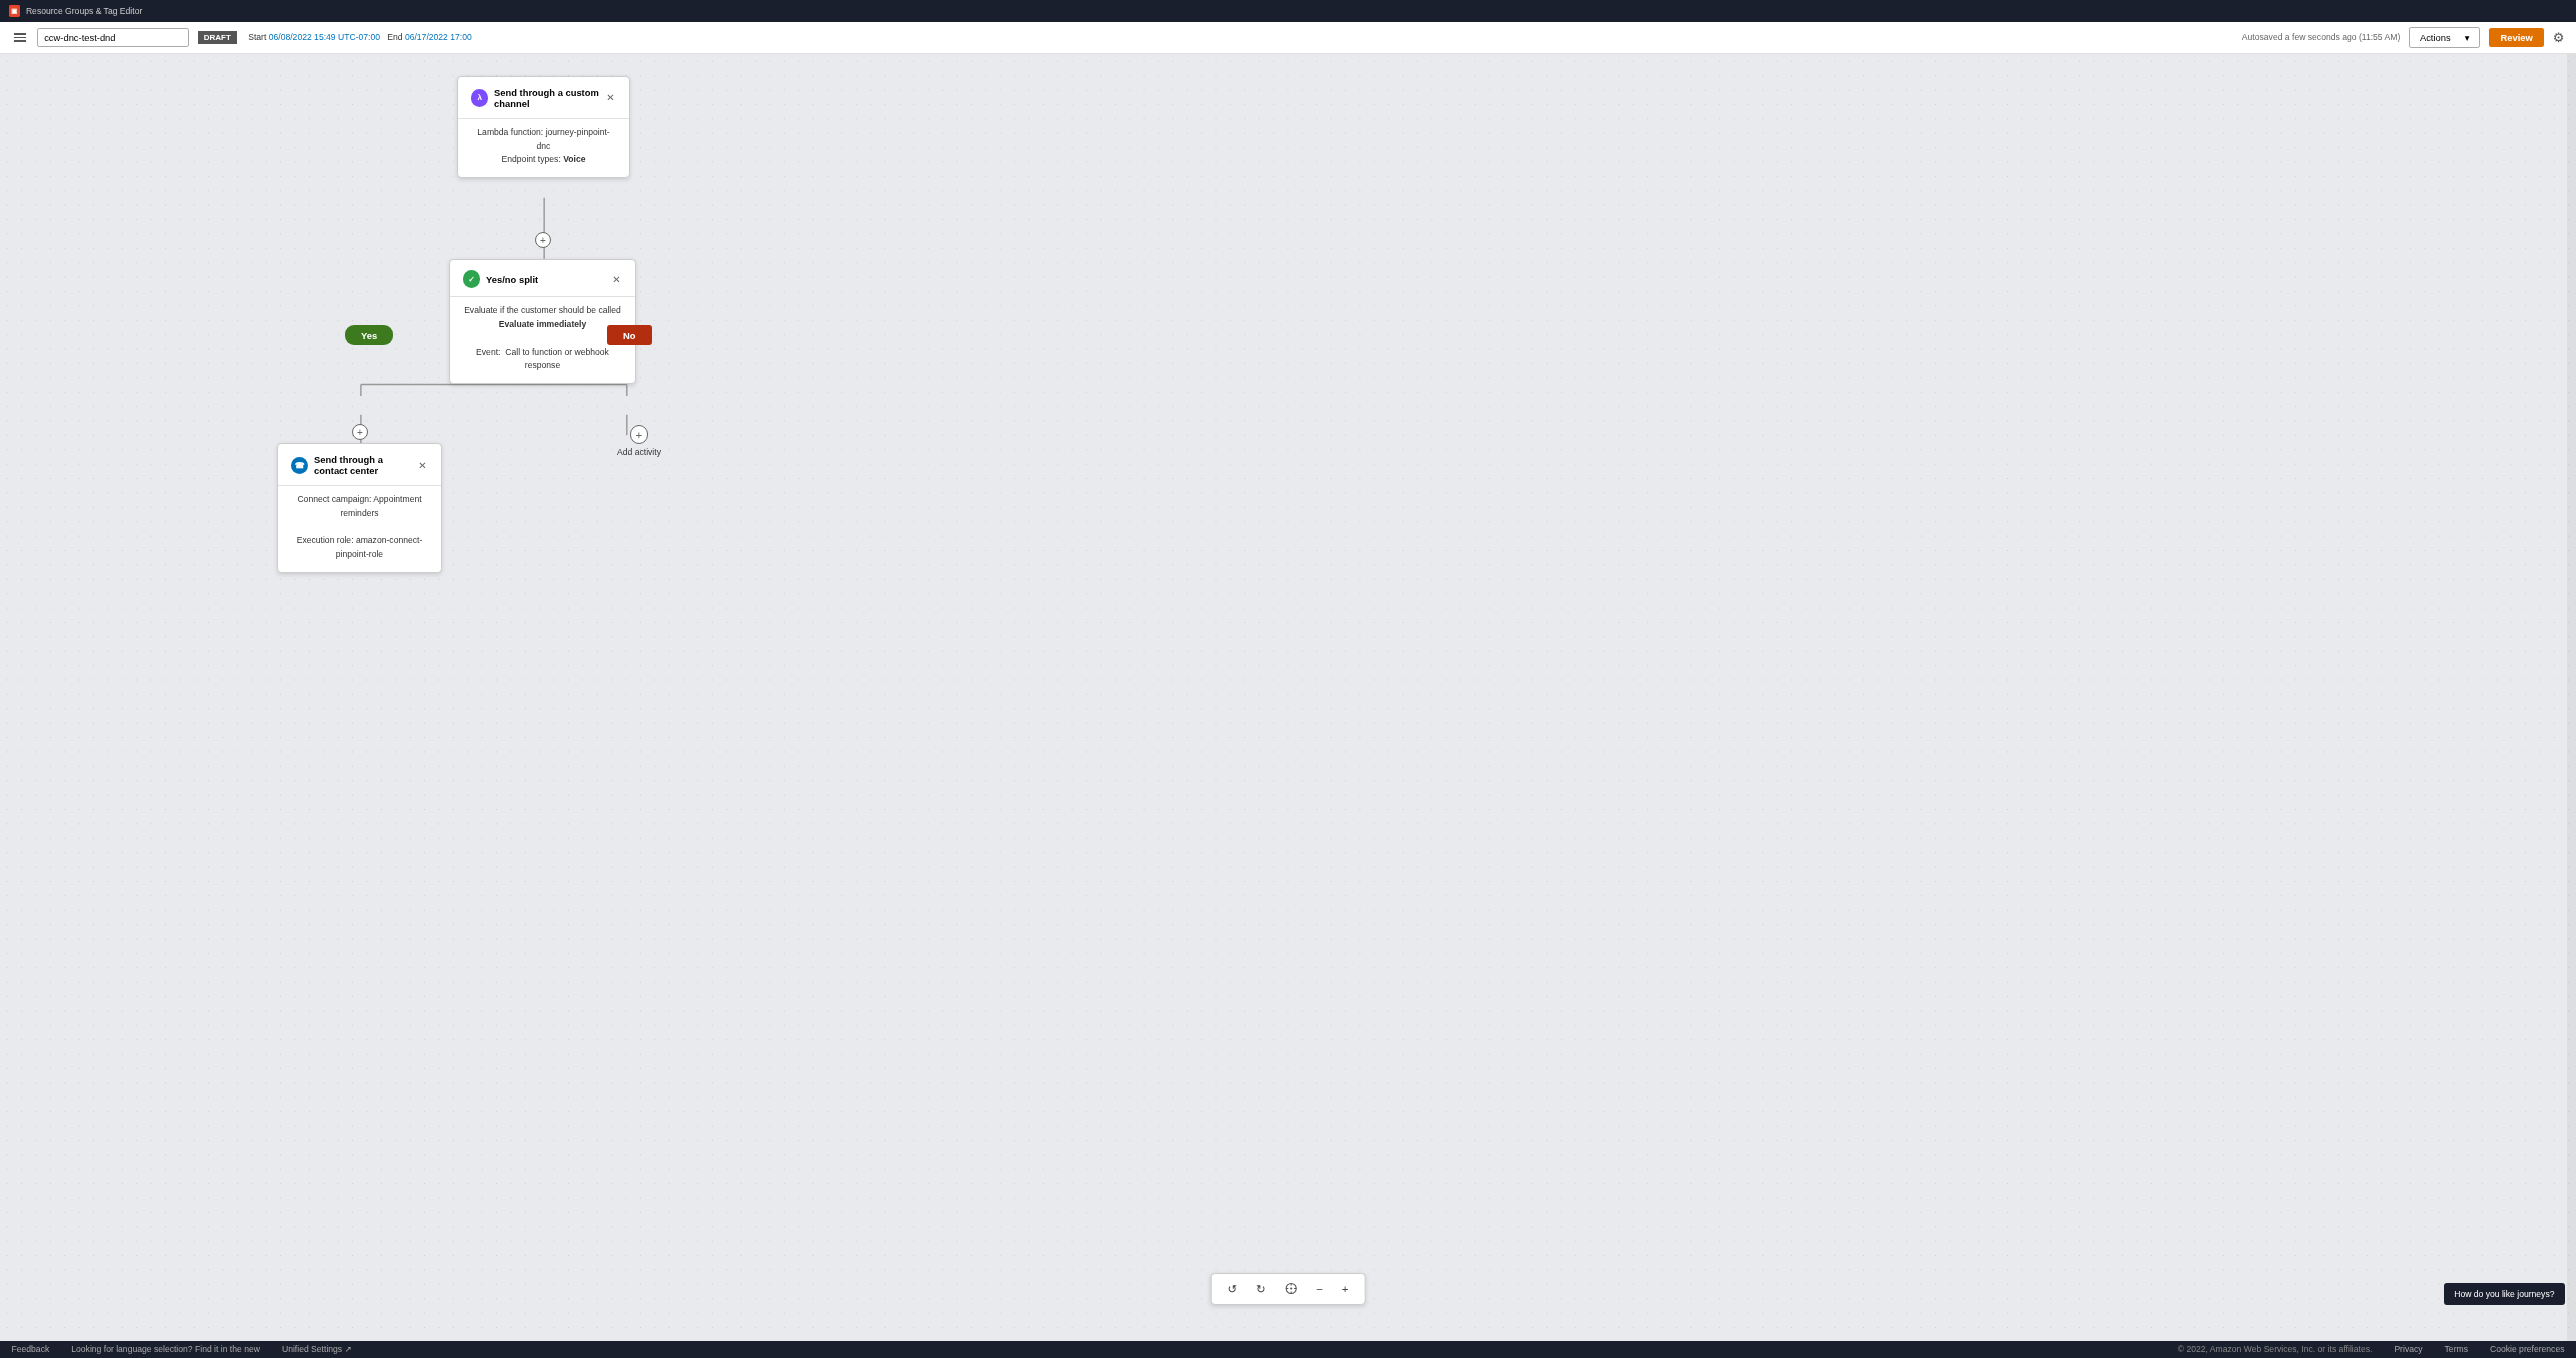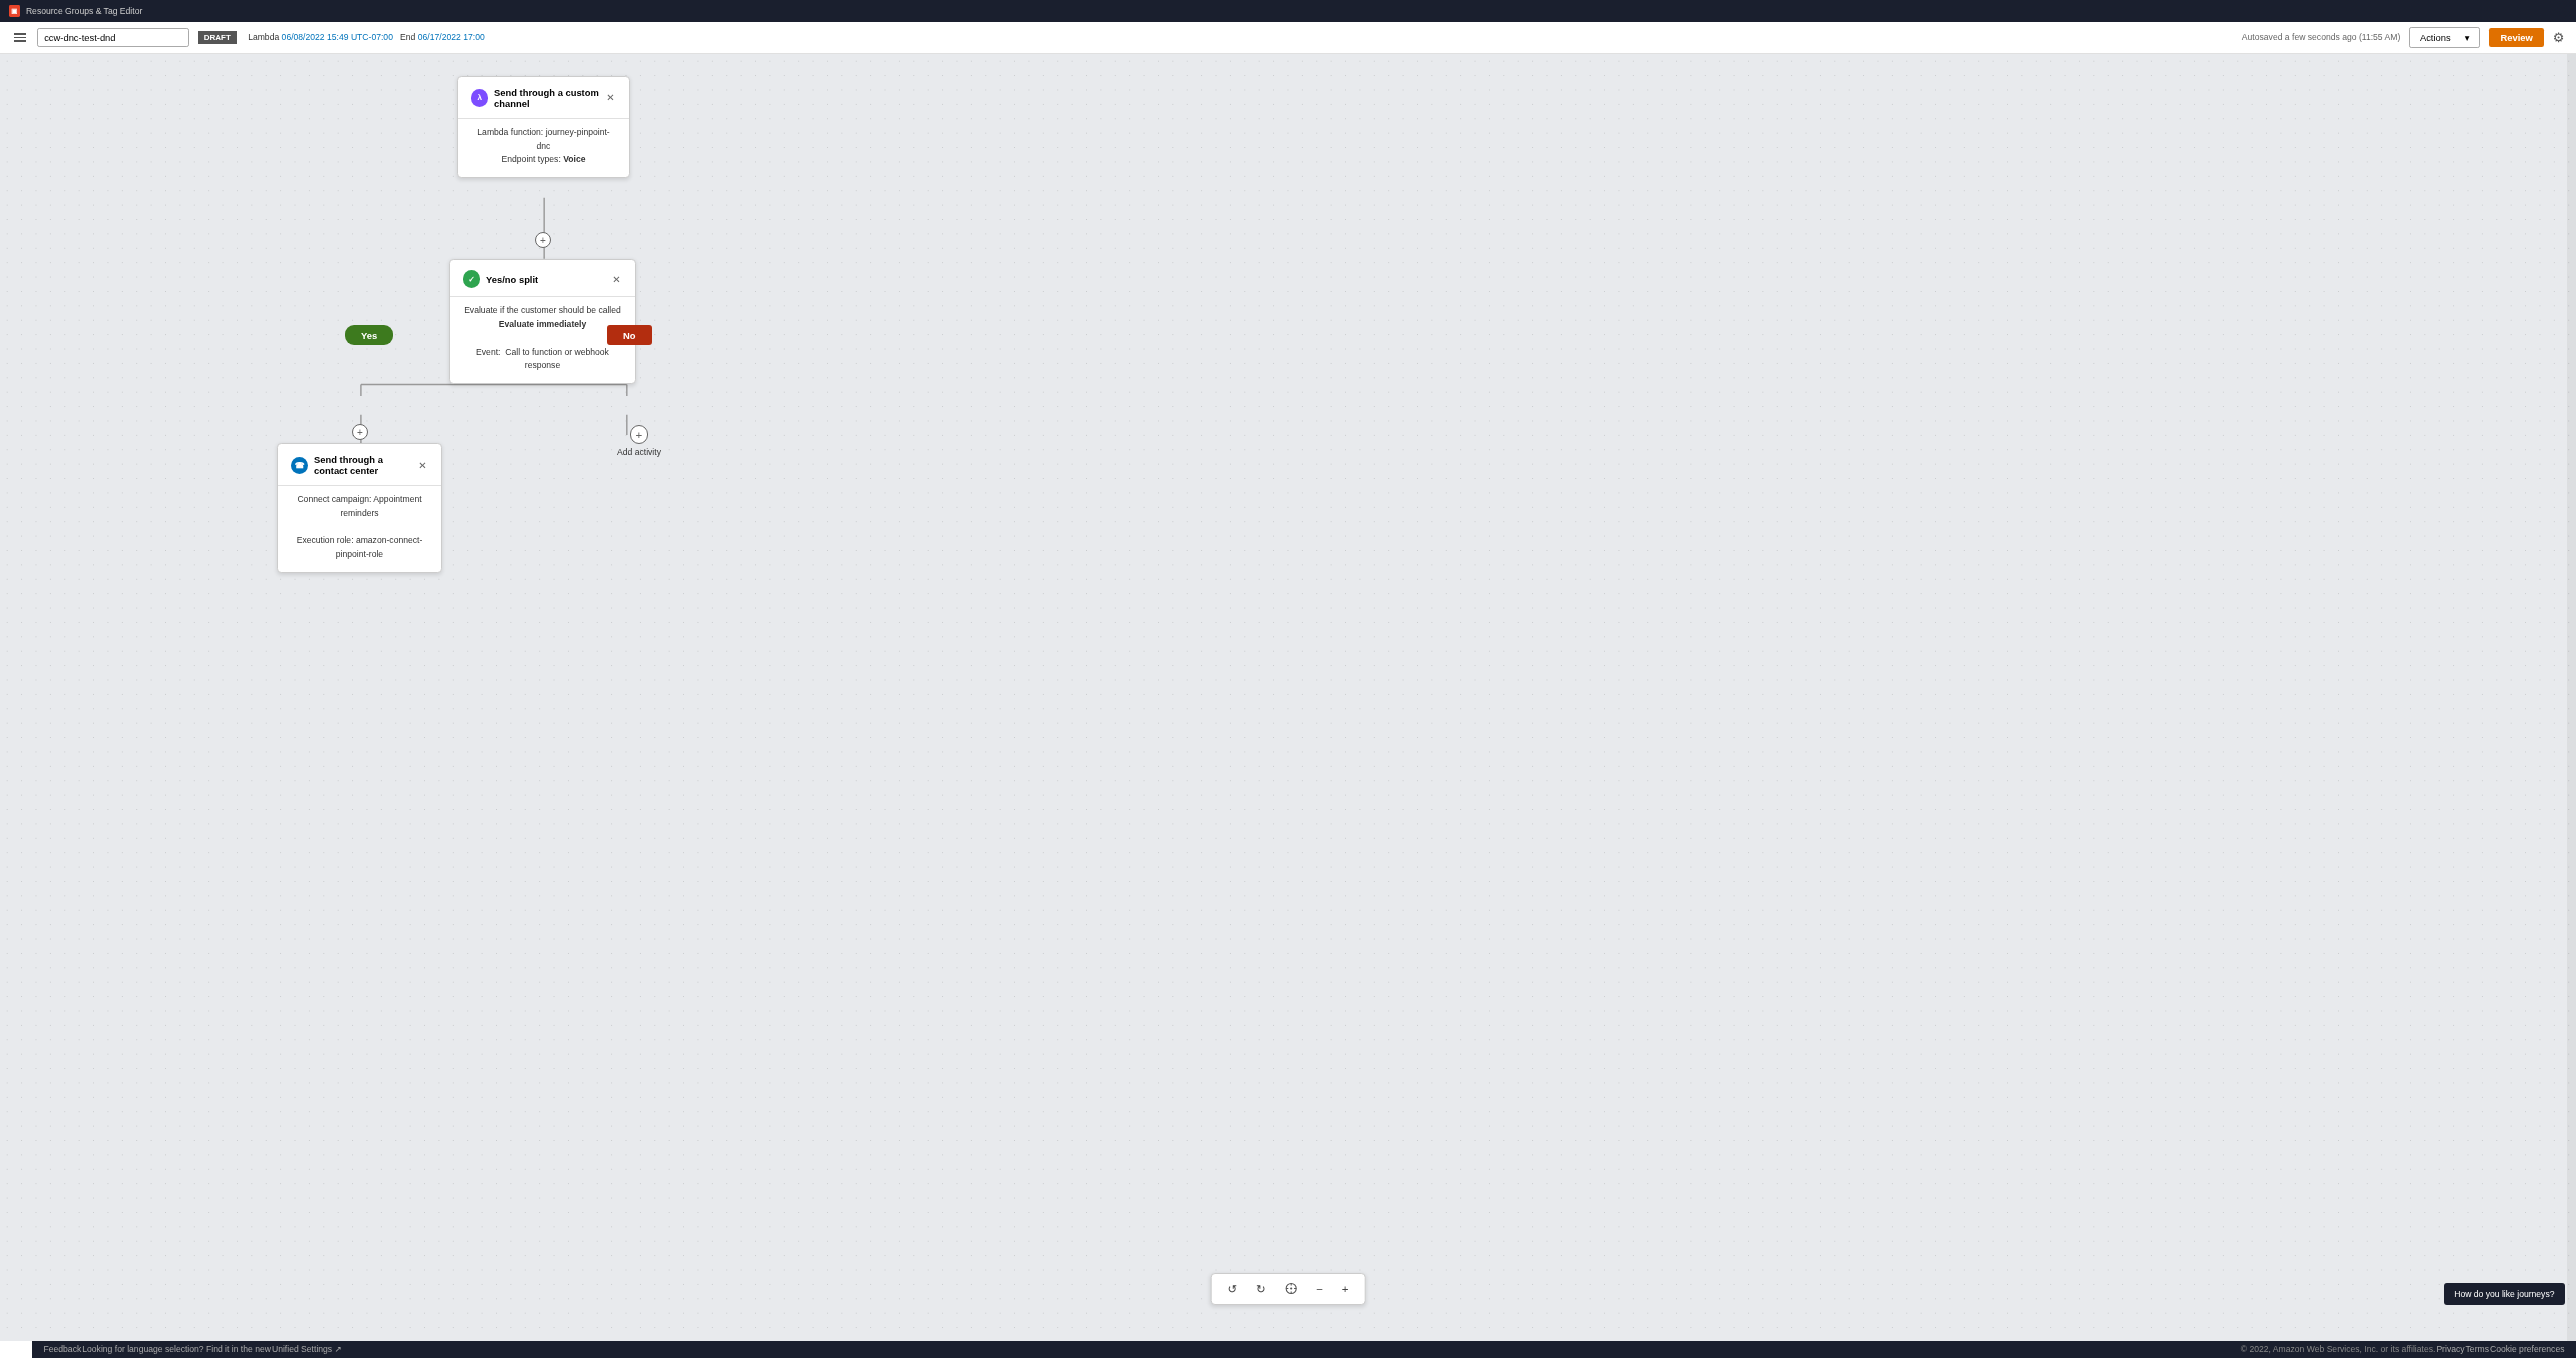--- a/index.html
+++ b/index.html
@@ -307,23 +307,22 @@
     }
 
     
     .bottom-bar {
       background: #1a1f2e;
       color: #aaa;
       font-size: 8.6px;
       padding: 3.6px 11.5px;
       display: flex;
       align-items: center;
-      gap: 1px;
+      gap: 22px;
       flex-shrink: 0;
-      margin-left: 32px;
     }
     .bottom-bar a { color: #aaa; text-decoration: none; }
     .bottom-bar .feedback-link { color: #aaa; cursor: pointer; }
     .bottom-spacer { flex: 1; }
     .bottom-bar .copyright { color: #888; }
 
     
     .scrollbar-hint {
       position: absolute;
       right: 0;
@@ -351,21 +350,21 @@
 
 <div class="header-bar">
   <button class="hamburger-btn">
     <span></span>
       <span></span>
       <span></span>
   </button>
   <input class="draft-input" type="text" value="ccw-dnc-test-dnd" style="">
   <span class="draft-badge">DRAFT</span>
   <span class="header-dates">
-    <span>Lambda</span>
+    <span>Start</span>
     <a>06/08/2022 15:49 UTC-07:00</a>
     &nbsp;
     <span>End</span>
     <a>06/17/2022 17:00</a>
   </span>
   <div class="header-spacer"></div>
   <span class="autosaved-text">Autosaved a few seconds ago (11:55 AM)</span>
   <button class="actions-btn">
     <span>Actions</span>
     <span>▾</span>

